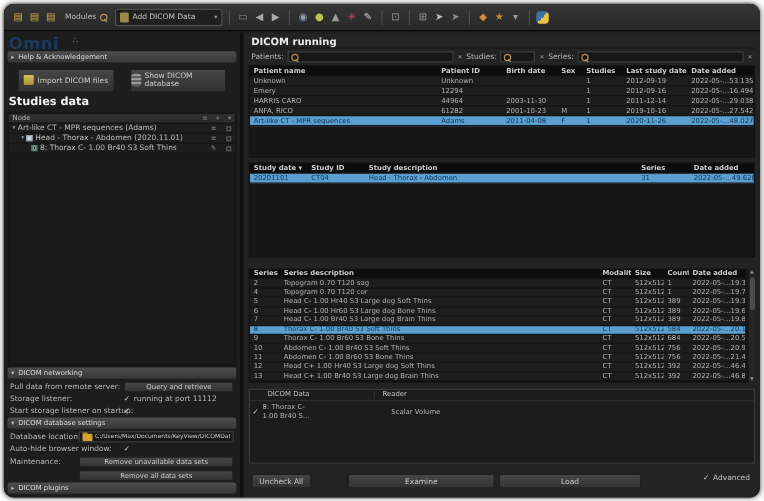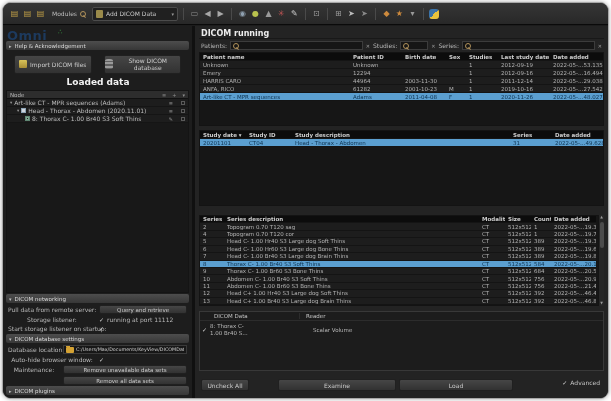--- a/index.html
+++ b/index.html
@@ -19,21 +19,21 @@
   .search-glyph{position:relative;width:6px;height:6px;flex:none;}
   .search-glyph::before{content:'';position:absolute;left:0;top:0;width:4px;height:4px;border:1px solid #b0915a;border-radius:50%;}
   .search-glyph::after{content:'';position:absolute;width:3px;height:1px;background:#b0915a;right:0;bottom:0;transform:rotate(45deg);}
   .tb-combo{display:flex;align-items:center;gap:3px;height:14px;min-width:86px;background:#202020;
     border:1px solid #4c4c4c;border-radius:2px;padding:0 3px;font-size:6px;color:#c9c9c9;}
   .combo-ic{width:7px;height:8px;background:#9a8a4a;border-radius:1px;flex:none;}
   .combo-arrow{margin-left:auto;font-size:5px;color:#999;}
 
   
   .left-panel{position:absolute;top:23px;left:0;width:189px;bottom:0;background:#1d1d1d;
-    display:flex;flex-direction:column;padding:1px 3px 2px 3px;text-align:center;}
+    display:flex;flex-direction:column;padding:1px 3px 2px 3px;}
   .splitter{position:absolute;top:23px;left:189px;width:3px;bottom:0;background:#101010;}
   .right-panel{position:absolute;top:23px;left:192px;right:0;bottom:0;background:#232323;
     display:flex;flex-direction:column;padding:0 4px;}
 
   
   .lp-logo{height:17px;position:relative;overflow:hidden;}
   .lp-logo .omni{font-size:13px;font-weight:bold;color:#1d3a5e;letter-spacing:.5px;position:absolute;top:1px;left:1px;}
   .lp-logo .sparkle{position:absolute;top:1px;left:52px;color:#3fae4a;font-size:7px;letter-spacing:1px;}
   .lp-bar{height:9px;flex:none;display:flex;align-items:center;gap:3px;padding:0 3px;
     background:linear-gradient(#4d4d4d,#373737);border-radius:2px;font-size:5.5px;color:#dcdcdc;margin:1px 0;}
@@ -180,21 +180,21 @@
     <div class="lp-btnrow">
       <div class="btn">
         <span class="imp-glyph"></span>
         <span>Import DICOM files</span>
       </div>
       <div class="btn">
         <span class="db-glyph"></span>
         <span>Show DICOM database</span>
       </div>
     </div>
-    <div class="lp-title">Loaded data</div>
+    <div class="lp-title">Studies data</div>
 
     <div class="tree">
       <div class="tree-head">
         <span>Node</span>
         <span class="mini">
           <span>≡</span>
           <span>+</span>
           <span>▾</span>
         </span>
       </div>

